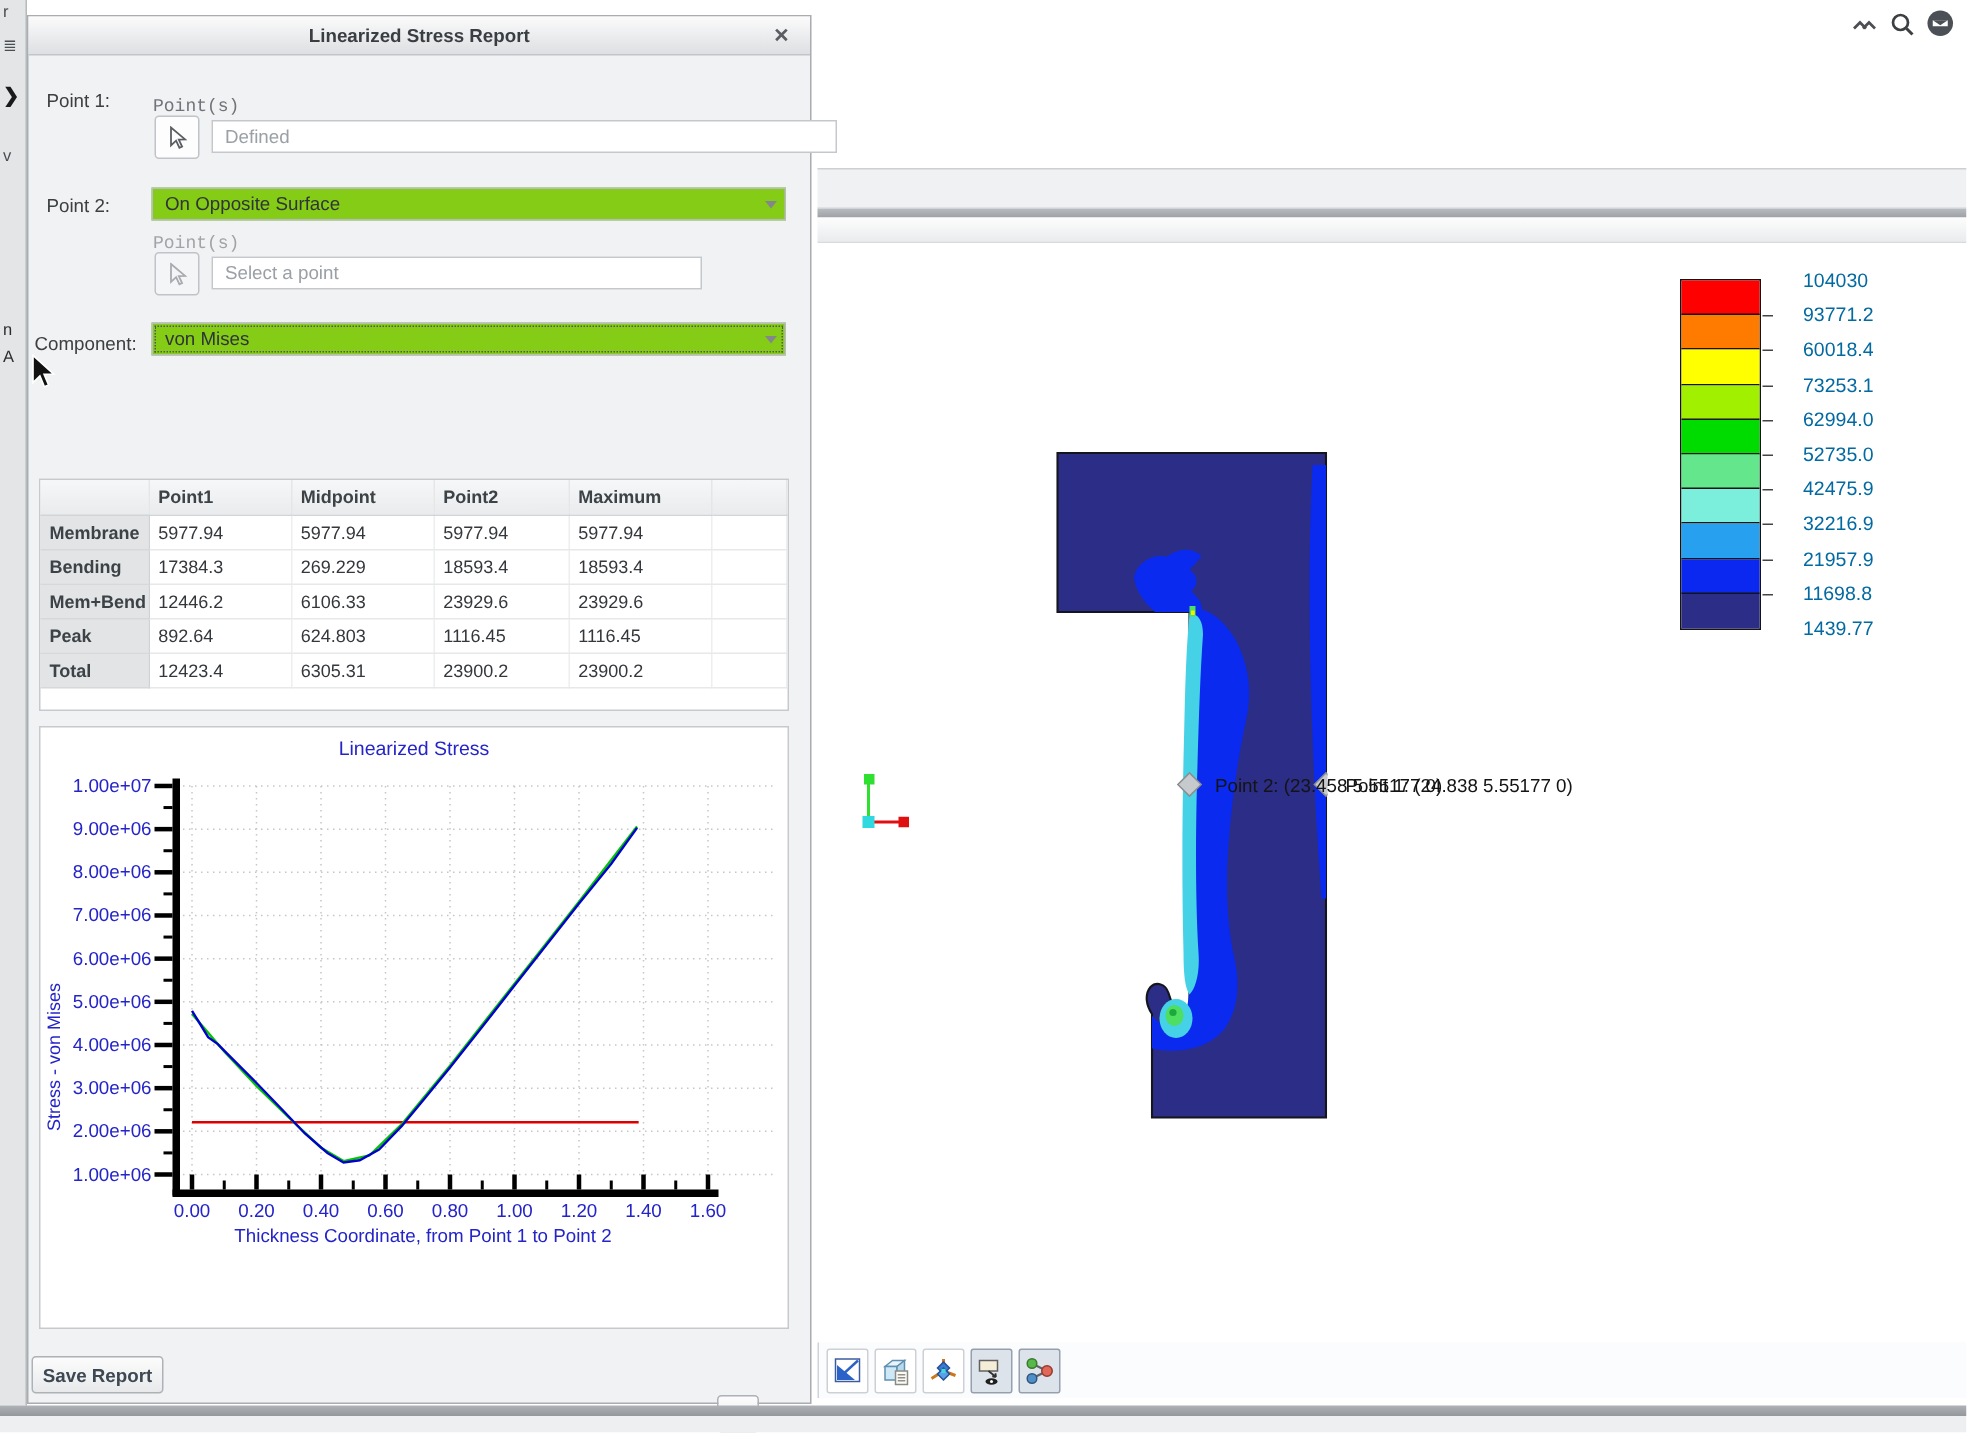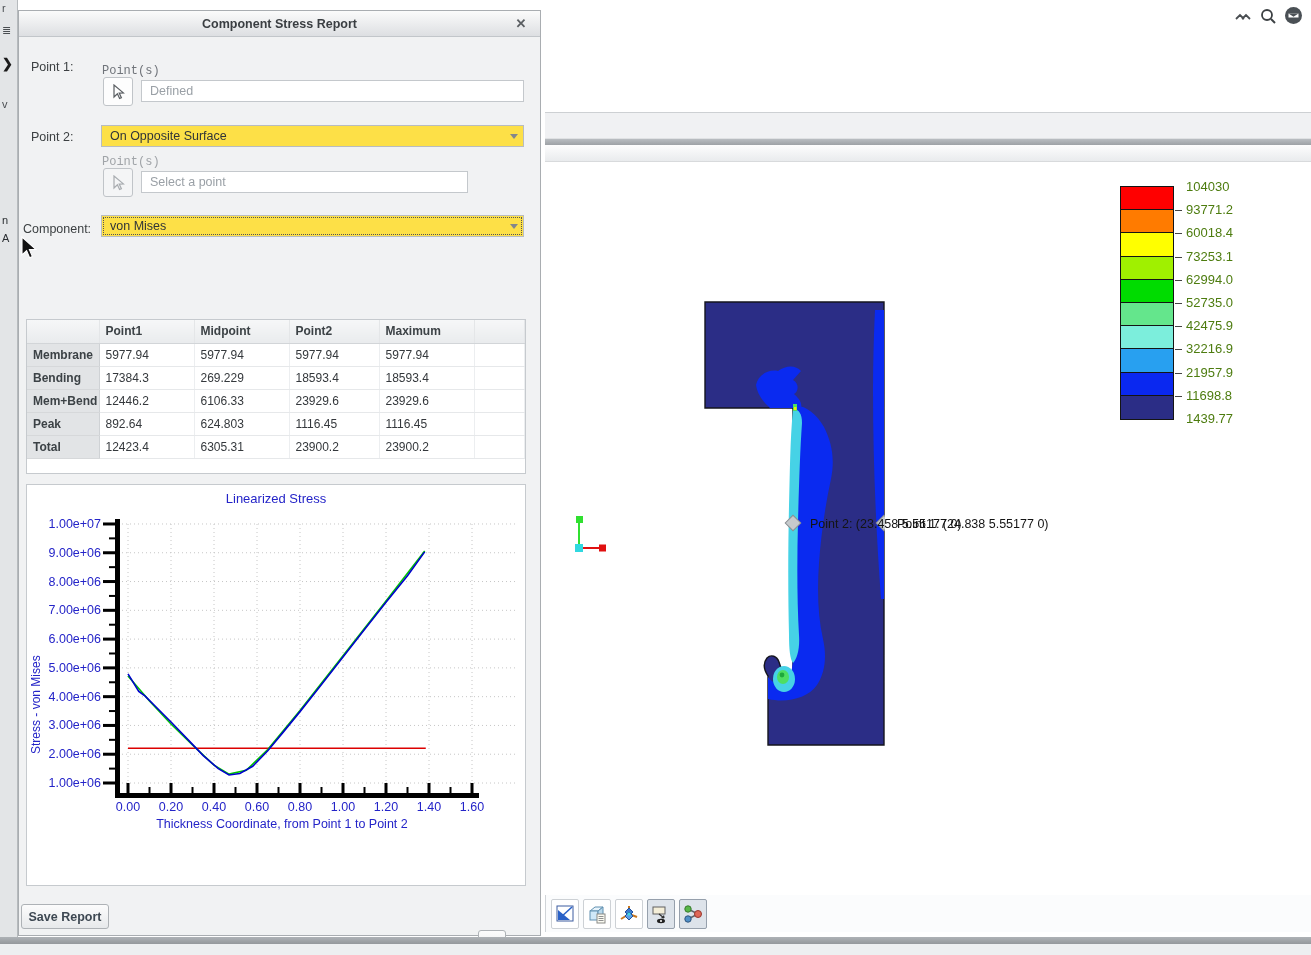--- a/index.html
+++ b/index.html
@@ -21,21 +21,21 @@
       font-size:13px; font-weight:bold; color:#5a5e62; cursor:default; line-height:18px; }
   .form-label { position:absolute; font-size:12.5px; color:#3c4042; }
   .sub-label { position:absolute; font-size:12px; color:#70747a;font-family:Liberation Mono, monospace; }
   .sub-label.disabled { color:#a0a4a8; }
   .pick-btn { position:absolute; width:30px; height:29px; background:#fdfdfd; border:1px solid #c0c4c8; border-radius:3px;
       display:flex; align-items:center; justify-content:center; }
   .pick-btn.disabled { background:#f4f5f6; }
   .text-field { position:absolute; height:22px; border:1px solid #c4c8cc; background:#ffffff; font-size:12.5px;
       color:#303438; padding:0 8px; font-family:"Liberation Sans",sans-serif; }
   .text-field::placeholder { color:#9aa0a6; opacity:1; }
-  .dropdown { position:absolute; height:22px; border:1px solid #b8bcc0; background:#fde047; display:flex; align-items:center; }
+  .dropdown { position:absolute; height:22px; border:1px solid #b8bcc0; background:#84cc16; display:flex; align-items:center; }
   .dropdown .dd-text { flex:1; font-size:12.5px; color:#303438; padding-left:8px; }
   .dropdown .dd-arrow { width:18px; height:100%; display:flex; align-items:center; justify-content:center; }
   .dropdown .dd-arrow span { width:0; height:0; border-left:4px solid transparent; border-right:4px solid transparent;
       border-top:5px solid #83878b; }
   .dropdown.focused { outline:1px dotted #555; outline-offset:-3px; }
 
   
   #table-panel { position:absolute; left:7px; top:308px; width:500px; height:155px; background:#ffffff; border:1px solid #c6cace; }
   #results-table { border-collapse:collapse; width:100%; table-layout:fixed; }
   #results-table th, #results-table td { font-size:12px; text-align:left; padding:3px 6px; height:23px; }
@@ -64,21 +64,21 @@
   #bar-row-1 { left:545px; top:112px; right:0; height:27px; background:#f0f1f3; border-top:1px solid #cdd0d3; border-bottom:1px solid #dfe1e3; }
   #bar-divider { left:545px; top:139px; right:0; height:6px; background:linear-gradient(#b9bdc1,#9da1a5); }
   #bar-row-2 { left:545px; top:145px; right:0; height:17px; background:linear-gradient(#fdfdfd,#e9ebed); border-bottom:1px solid #d8dadc; }
 
   
   #contour-legend { left:1120px; top:179px; width:190px; height:252px; }
   #cl-bar { position:absolute; left:0; top:7px; width:54px; border:1px solid #141414; }
   .cl-band { width:100%; height:23.2px; border-bottom:1px solid #141414; }
   .cl-band:last-child { border-bottom:none; }
   .cl-tick { position:absolute; left:55px; width:7px; height:1px; background:#444; }
-  .cl-value { position:absolute; left:66px; font-size:13px; color:#4d7c0f; white-space:nowrap; }
+  .cl-value { position:absolute; left:82px; font-size:13px; color:#0369a1; white-space:nowrap; }
 
   
   .anno { position:absolute; font-size:12.5px; color:#141414; white-space:nowrap; }
 
   
   #view-toolbar { left:545px; top:895px; right:0; height:37px; background:#fbfcfd; border-left:1px solid #d0d4d8;
       display:flex; align-items:center; gap:4px; padding-left:5px; }
   .vt-btn { width:28px; height:30px; border:1px solid #cdd1d5; background:#ffffff; border-radius:2px;
       display:flex; align-items:center; justify-content:center; }
   .vt-btn.pressed { background:#dde3ea; border:1px solid #96a0ac; }
@@ -94,32 +94,32 @@
   <span class="glyph" style="top:24px">≣</span>
   <span class="glyph" style="top:56px; font-weight:bold; color:#1a1a1a; font-size:13px">❯</span>
   <span class="glyph" style="top:98px">v</span>
   <span class="glyph" style="top:214px; color:#2a2e32">n</span>
   <span class="glyph" style="top:232px; color:#2a2e32">A</span>
 </div>
 
 <div id="dialog" class="abs">
 
   <div id="dialog-titlebar">
-    <span id="dialog-title">Component Stress Report</span>
+    <span id="dialog-title">Linearized Stress Report</span>
     <span id="dialog-close">✕</span>
   </div>
 
   <span class="form-label" style="left:12px; top:49px">Point 1:</span>
   <span class="sub-label" style="left:83px; top:53px">Point(s)</span>
   <div class="pick-btn" style="left:84px; top:66px">
     <svg width="14" height="16" viewBox="0 0 14 16">
       <path d="M3,1 L3,13 L6.4,9.8 L8.6,14.5 L10.4,13.7 L8.2,9.1 L12.4,8.9 Z" fill="#fdfdfd" stroke="#5a5e62" stroke-width="1.2"></path>
     </svg>
   </div>
-  <input class="text-field" style="left: 122px; top: 69px; width: 383px;" placeholder="Defined">
+  <input class="text-field" style="left: 122px; top: 69px; width: 417px;" placeholder="Defined">
 
   <span class="form-label" style="left:12px; top:119px">Point 2:</span>
   <div class="dropdown" style="left:82px; top:114px; width:423px">
     <span class="dd-text">On Opposite Surface</span>
     <span class="dd-arrow">
         <span></span>
       </span>
   </div>
   <span class="sub-label disabled" style="left:83px; top:144px">Point(s)</span>
   <div class="pick-btn disabled" style="left:84px; top:157px">

